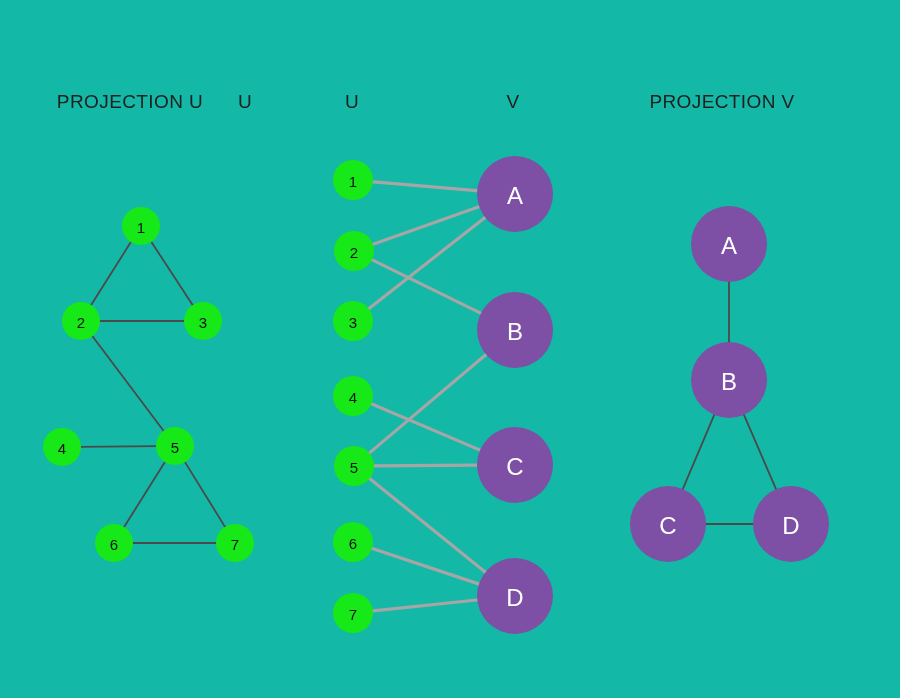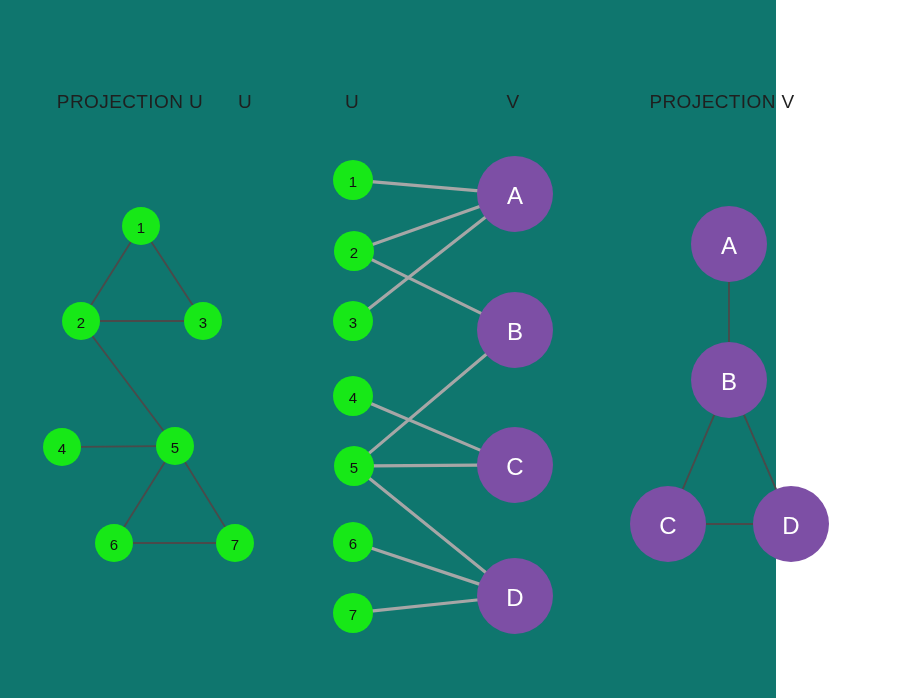--- a/index.html
+++ b/index.html
@@ -9,23 +9,23 @@
     background: #ffffff;
   }
   body {
     width: 900px;
     height: 698px;
     font-family: "Liberation Sans", sans-serif;
     overflow: hidden;
   }
   #canvas {
     position: relative;
-    width: 776px;
+    width: 900px;
     height: 698px;
-    background: #0f766e;
+    background: #14b8a6;
   }
   #graph-svg {
     position: absolute;
     top: 0;
     left: 0;
     width: 900px;
     height: 698px;
   }
   .col-title {
     font-family: "Liberation Sans", sans-serif;

